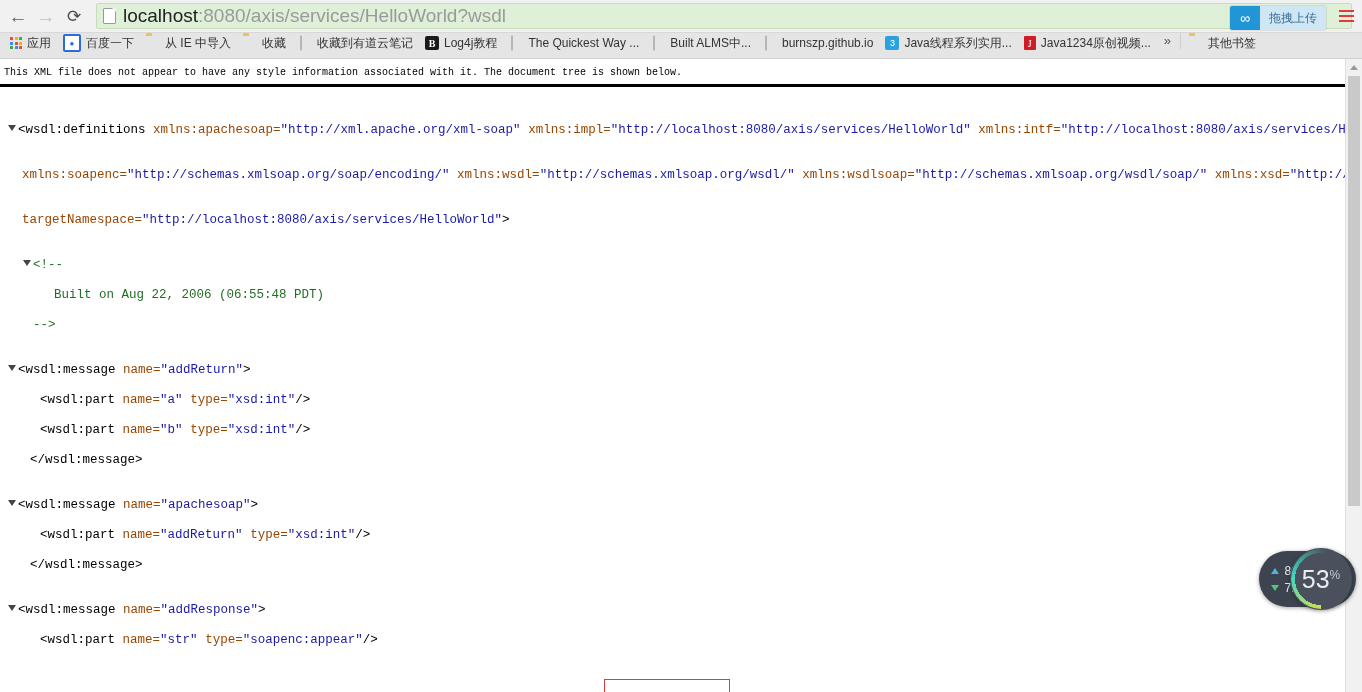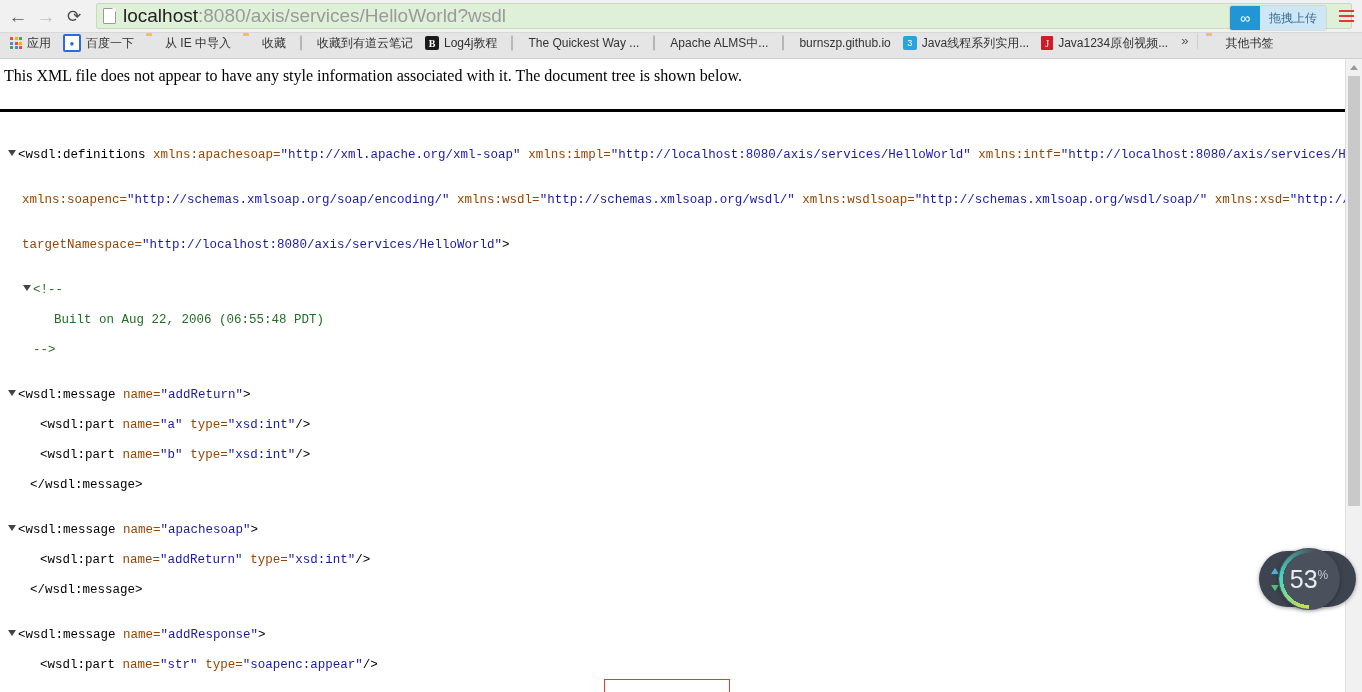--- a/index.html
+++ b/index.html
@@ -70,22 +70,22 @@
   .ic-thread{width:14px;height:14px;background:#29a3e0;color:#fff;font-size:9px;border-radius:2px;
     display:flex;align-items:center;justify-content:center;}
   .ic-j1234{width:12px;height:14px;background:#cf1c29;color:#fff;font-size:10px;border-radius:1px;
     display:flex;align-items:center;justify-content:center;font-family:"Liberation Serif",serif;}
   .bm-overflow{padding:0 7px;color:#555;font-size:13px;flex:0 0 auto;}
   .bm-sep{width:1px;height:16px;background:#cfcfcf;margin:0 2px;flex:0 0 auto;}
 
   
   .content{position:relative;height:635px;background:#fff;overflow:hidden;}
   .notice{
-    font-family:Liberation Serif, serif;
-    font-size:16px;color:#000;padding:8px 0 24px 4px;letter-spacing:0px;white-space:nowrap;
+    font-family:Liberation Mono, monospace;
+    font-size:10px;color:#000;padding:8px 0 6px 4px;letter-spacing:0px;white-space:nowrap;
   }
   .rule{height:3px;background:#000;margin:0 12px 0 0;}
 
   .xml{
     font-family:"Liberation Mono","DejaVu Sans Mono",monospace;
     font-size:12.5px;line-height:15px;color:#000;padding:6px 0 0 8px;white-space:pre;
   }
   .xml .ln{position:relative;white-space:pre;}
   .tw{position:absolute;left:0;top:2px;width:0;height:0;
       border-left:4.5px solid transparent;border-right:4.5px solid transparent;
@@ -108,21 +108,21 @@
   .speed-pill{
     background:#3d4450;border-radius:31px;height:56px;padding:0 34px 0 12px;
     display:flex;flex-direction:column;justify-content:center;gap:3px;
     box-shadow:0 1px 4px rgba(0,0,0,.35);
   }
   .sp-row{display:flex;align-items:center;gap:5px;font-size:12px;color:#e6e9ee;white-space:nowrap;}
   .sp-row .unit{color:#98a0ac;font-size:11px;}
   .arrow-up{width:0;height:0;border-left:4px solid transparent;border-right:4px solid transparent;border-bottom:6px solid #4fb3d9;}
   .arrow-dn{width:0;height:0;border-left:4px solid transparent;border-right:4px solid transparent;border-top:6px solid #57c07a;}
   .speed-circle{
-    position:absolute;right:16px;top:0;width:62px;height:62px;border-radius:50%;
+    position:absolute;right:4px;top:0;width:62px;height:62px;border-radius:50%;
     background:#4a515d;display:flex;align-items:center;justify-content:center;
     box-shadow:0 1px 4px rgba(0,0,0,.35);
   }
   .speed-circle .ring{
     position:absolute;inset:1px;border-radius:50%;
     background:conic-gradient(from 180deg, #cfe04a 0deg, #3fd6c0 96deg, rgba(0,0,0,0) 191deg, rgba(0,0,0,0) 360deg);
     -webkit-mask:radial-gradient(circle, transparent 26px, #000 26px);
             mask:radial-gradient(circle, transparent 26px, #000 26px);
   }
   .speed-circle .pct{position:relative;color:#e9ecf1;font-size:25px;line-height:1;}
@@ -197,21 +197,21 @@
       <span class="lbl">Log4j教程</span>
     </div>
 
     <div class="bm">
       <span class="ic"><span class="ic-doc"></span></span>
       <span class="lbl">The Quickest Way ...</span>
     </div>
 
     <div class="bm">
       <span class="ic"><span class="ic-doc"></span></span>
-      <span class="lbl">Apache ALMS中...</span>
+      <span class="lbl">Built ALMS中...</span>
     </div>
 
     <div class="bm">
       <span class="ic"><span class="ic-doc"></span></span>
       <span class="lbl">burnszp.github.io</span>
     </div>
 
     <div class="bm">
       <span class="ic ic-thread">3</span>
       <span class="lbl">Java线程系列实用...</span>

